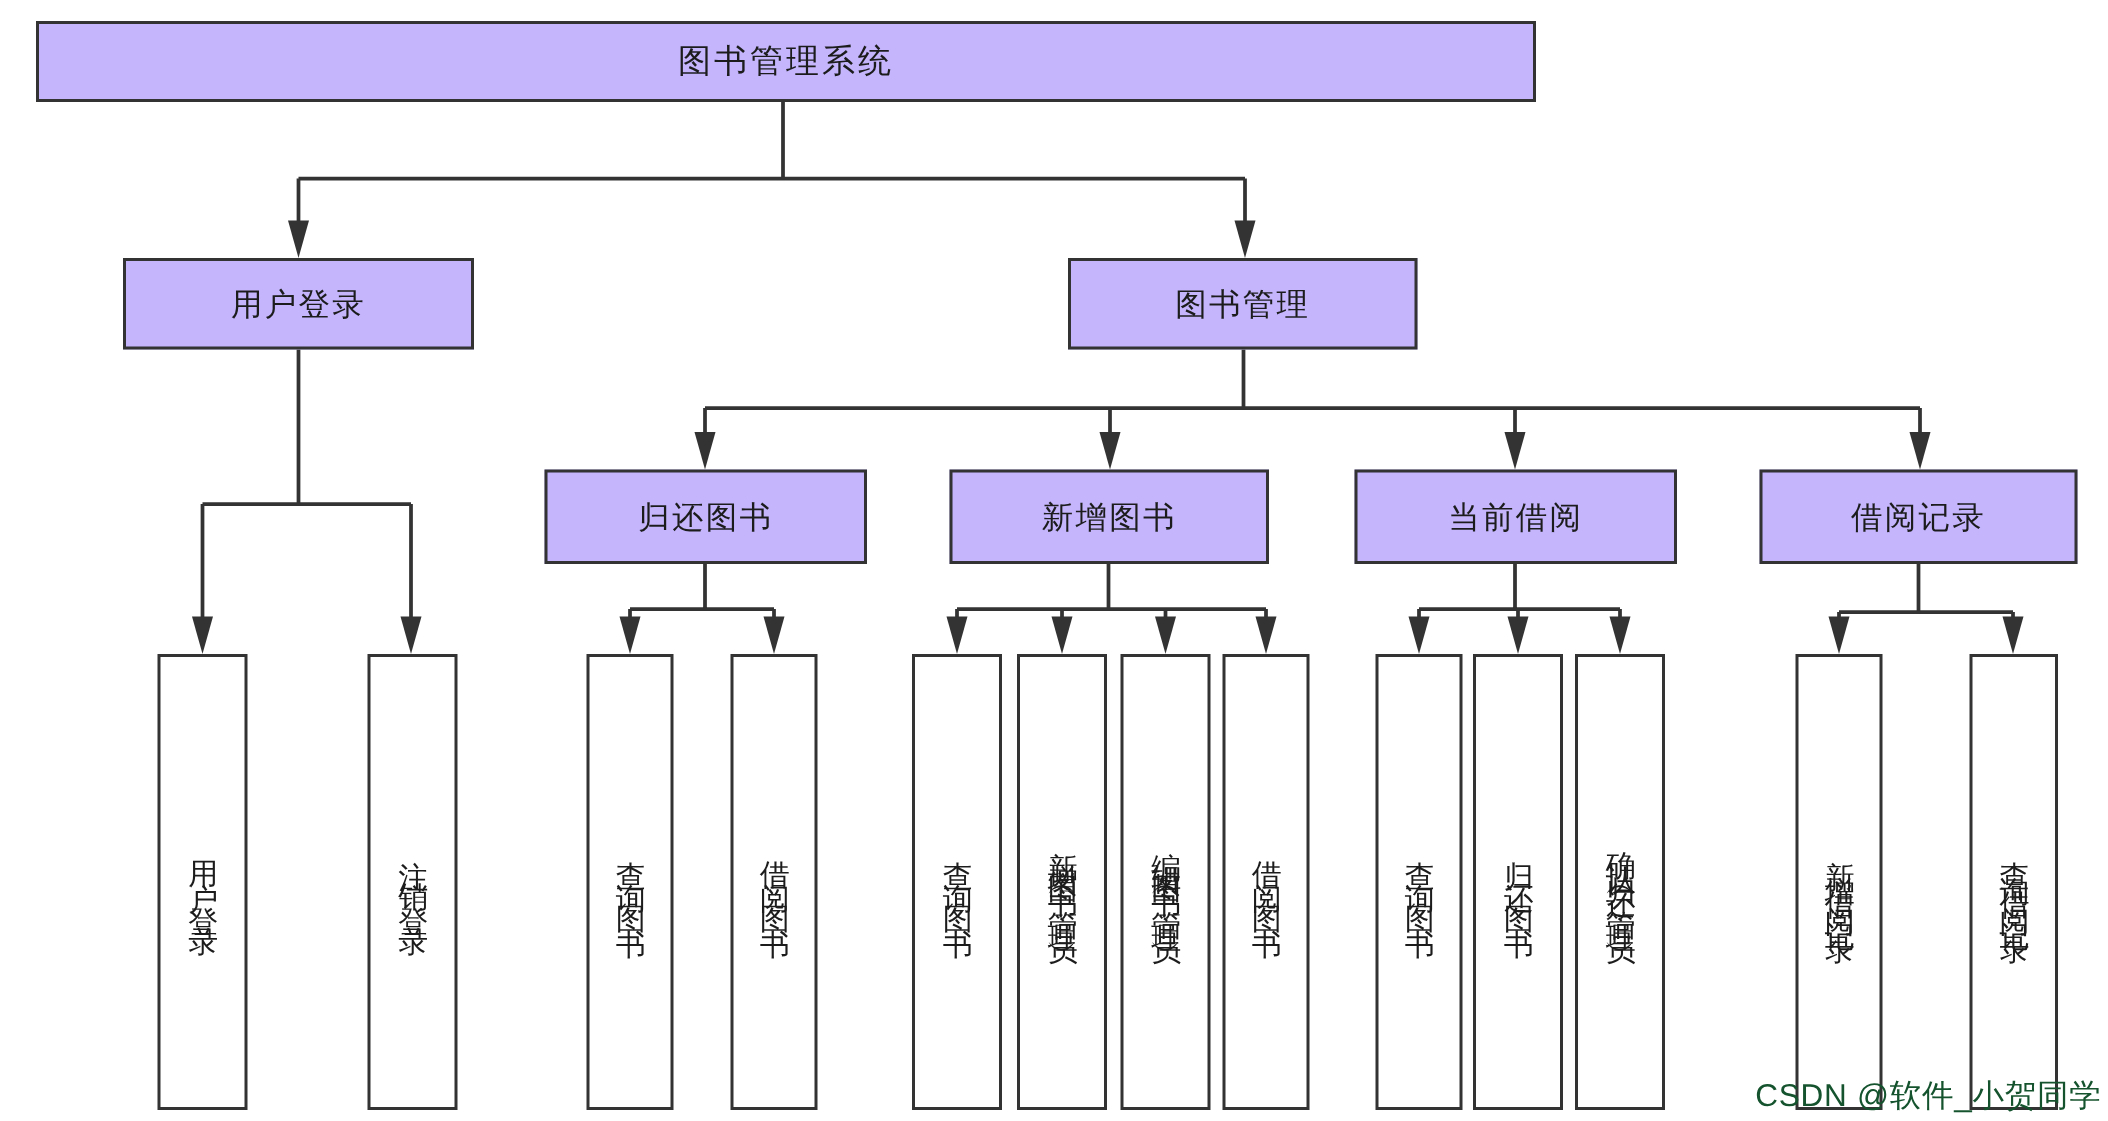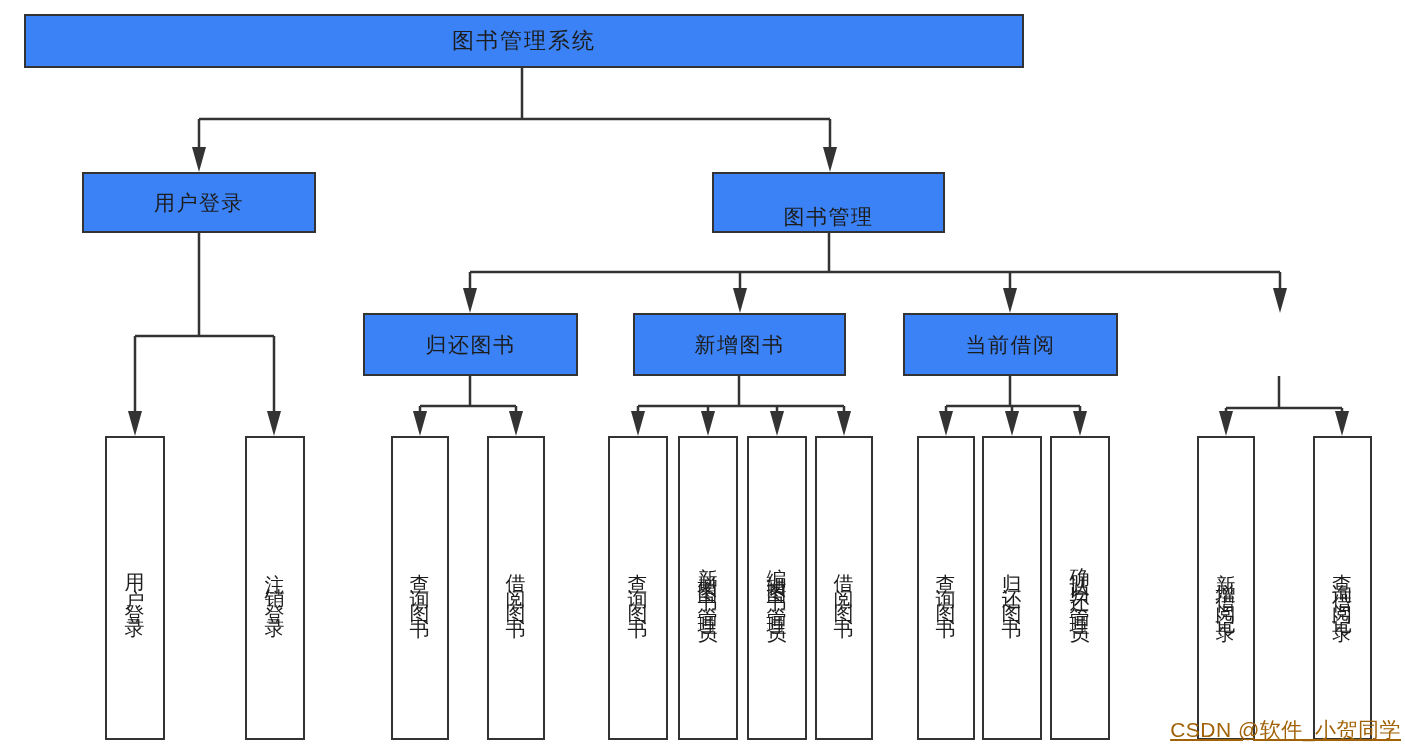--- a/index.html
+++ b/index.html
@@ -2,40 +2,40 @@
 <html><head>
 <meta charset="utf-8">
 <style>
   html,body { margin:0; padding:0; background:#ffffff; }
   body { font-family:"Liberation Sans", sans-serif; }
   .canvas {
     position:relative; width:1405px; height:747px; background:#ffffff; overflow:hidden;
   }
   .connectors { position:absolute; left:0; top:0; width:1405px; height:747px; }
   .box {
-    position:absolute; box-sizing:border-box; background:#3b82f6;
+    position:absolute; box-sizing:border-box; background:#c4b5fd;
     border:2.5px solid #333333; color:#1c1c1c;
     display:flex; align-items:center; justify-content:center;
     font-size:21px; letter-spacing:1.5px; white-space:nowrap;
   }
   .box.root { font-size:22px; letter-spacing:2px; }
   .leaf {
     position:absolute; box-sizing:border-box; background:#ffffff;
     border:2.5px solid #333333; color:#1c1c1c;
     display:flex; align-items:center; justify-content:center;
   }
   .leaf span {
     writing-mode:vertical-rl; text-orientation:mixed;
     font-size:20px; letter-spacing:15px; line-height:1; color:#1c1c1c;
   }
   .leaf.mid span  { letter-spacing:10px; }
   .leaf.long span { letter-spacing:8px; }
   .watermark {
     position:absolute; right:4px; bottom:3px; z-index:5;
-    font-size:21px; color:#a16207; letter-spacing:0.5px; white-space:nowrap;text-decoration:underline;
+    font-size:21px; color:#14532d; letter-spacing:0.5px; white-space:nowrap;
   }
 </style>
 </head>
 <body>
 
 <div class="canvas">
 
   <svg class="connectors" viewBox="0 0 1405 747" xmlns="http://www.w3.org/2000/svg">
     <path d="M522,68 V119 M199,119 H830
              M199,233 V336 M135,336 H274
@@ -86,32 +86,35 @@
       </g>
   </svg>
 
   <div class="box root" style="left:24px; top:14px; width:1000px; height:54px;">
     <span>图书管理系统</span>
   </div>
 
   <div class="box" style="left:82px; top:172px; width:234px; height:61px;">
     <span>用户登录</span>
   </div>
-  <div class="box" style="left:712px; top:172px; width:233px; height:61px;align-items:flex-end;">
+  <div class="box" style="left:712px; top:172px; width:233px; height:61px;">
     <span>图书管理</span>
   </div>
 
   <div class="box" style="left:363px; top:313px; width:215px; height:63px;">
     <span>归还图书</span>
   </div>
   <div class="box" style="left:633px; top:313px; width:213px; height:63px;">
     <span>新增图书</span>
   </div>
   <div class="box" style="left:903px; top:313px; width:215px; height:63px;text-align:center;">
     <span>当前借阅</span>
+  </div>
+  <div class="box" style="left:1173px; top:313px; width:212px; height:63px;">
+    <span>借阅记录</span>
   </div>
 
   <div class="leaf" style="left:105px; top:436px; width:60px; height:304px;">
     <span>用户登录</span>
   </div>
   <div class="leaf" style="left:245px; top:436px; width:60px; height:304px;">
     <span>注销登录</span>
   </div>
 
   <div class="leaf" style="left:391px; top:436px; width:58px; height:304px;">

